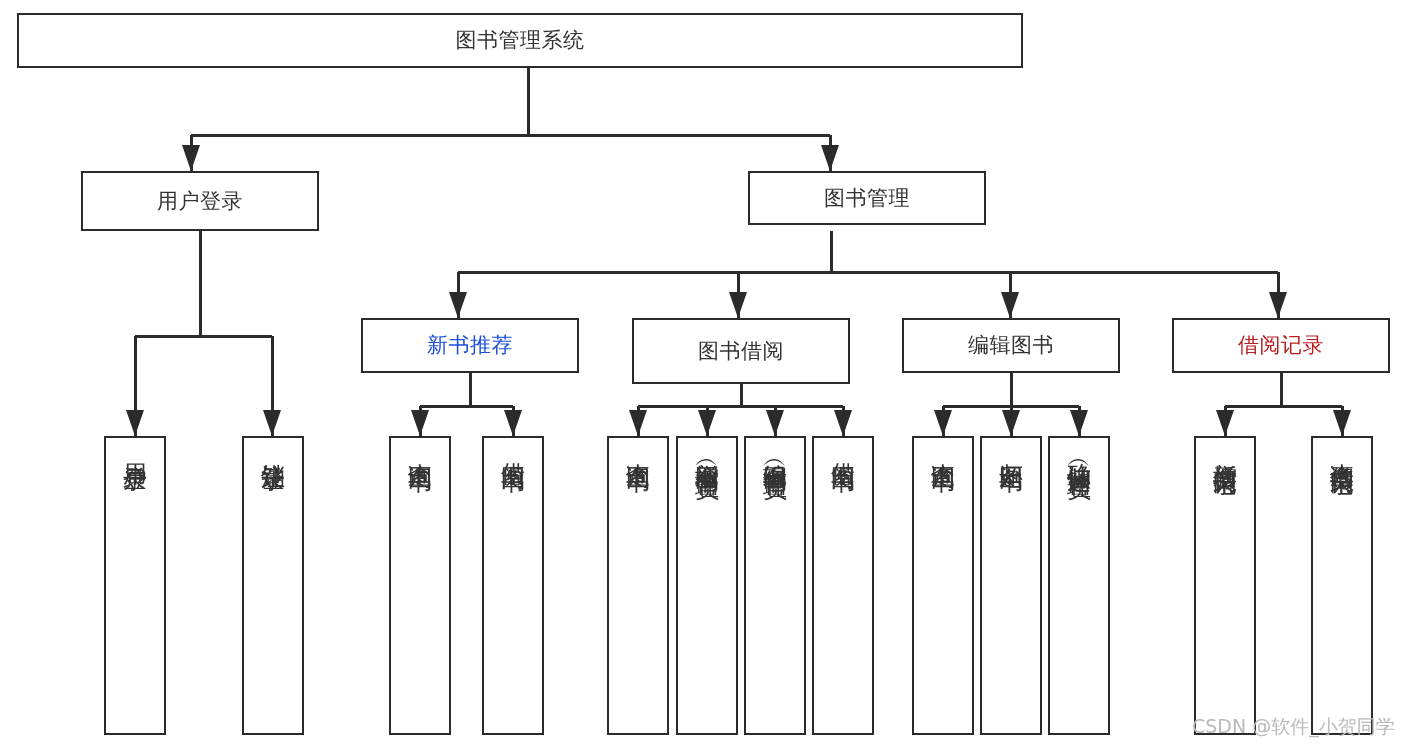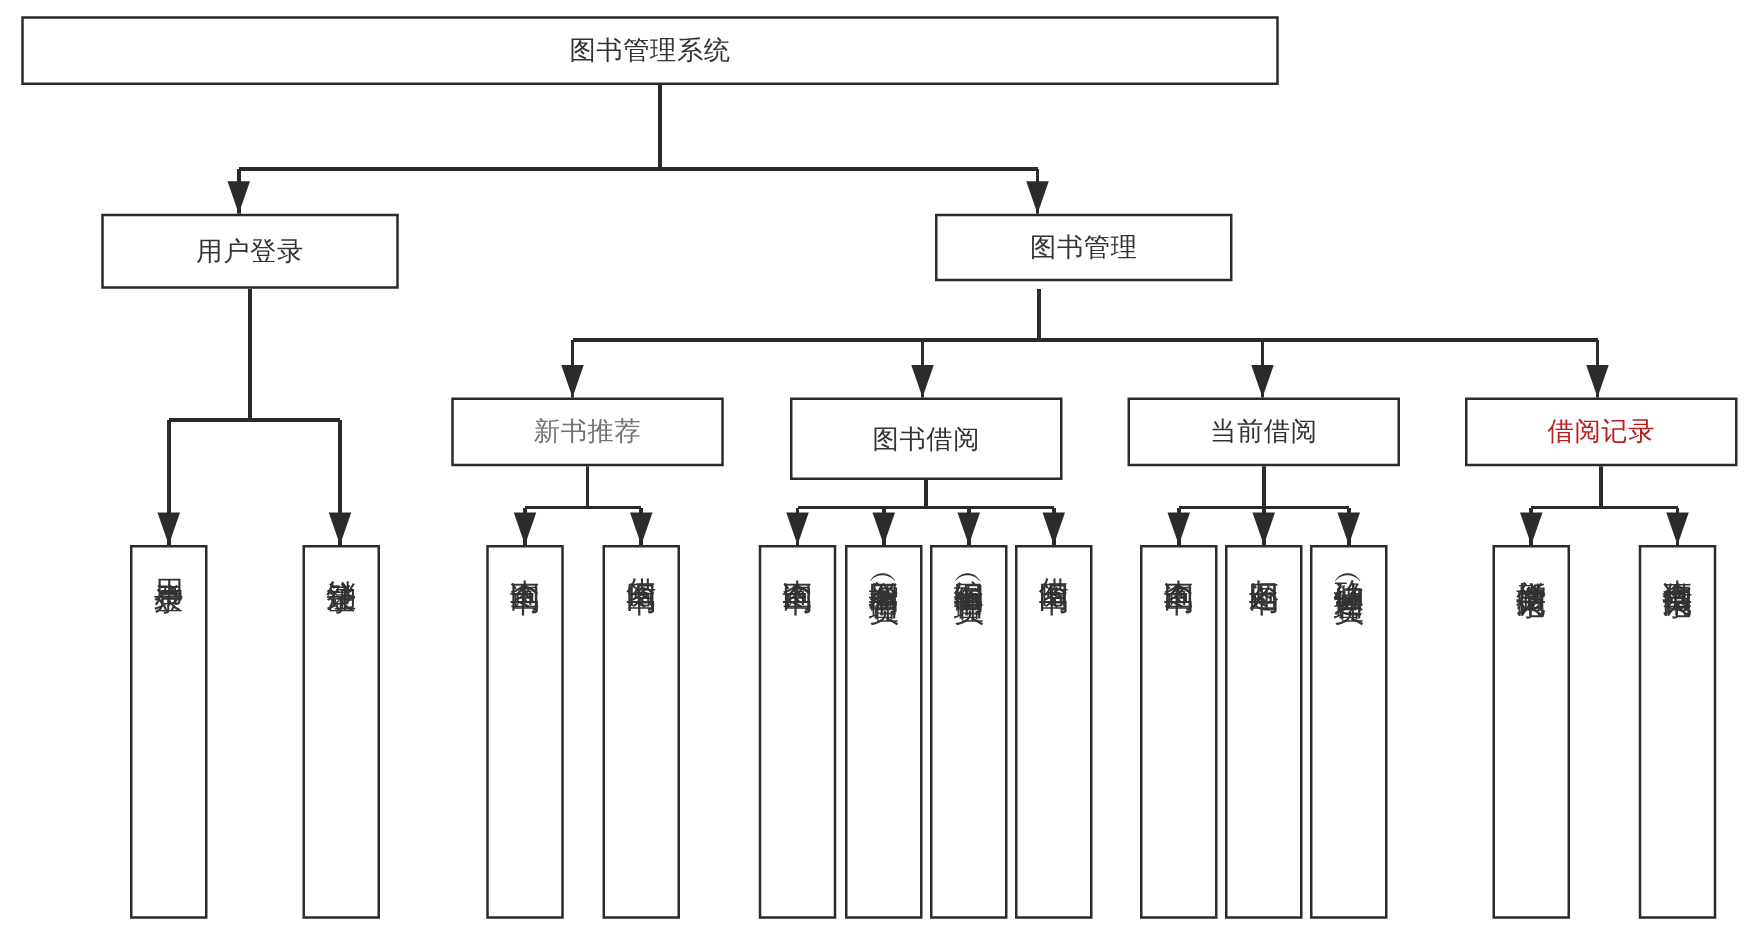--- a/index.html
+++ b/index.html
@@ -126,27 +126,27 @@
       <div class="node horizontal" style="left: 17px; top: 13px; width: 1006px; height: 55px; border-color: rgb(43, 43, 43); background: rgb(255, 255, 255);">
         <span class="node-label" style="color: rgb(51, 51, 51);">图书管理系统</span>
       </div>
       <div class="node horizontal" style="left: 81px; top: 171px; width: 238px; height: 60px; border-color: rgb(43, 43, 43); background: rgb(255, 255, 255);">
         <span class="node-label" style="color: rgb(51, 51, 51);">用户登录</span>
       </div>
       <div class="node horizontal" style="left: 748px; top: 171px; width: 238px; height: 54px; border-color: rgb(43, 43, 43); background: rgb(255, 255, 255);">
         <span class="node-label" style="color: rgb(51, 51, 51);">图书管理</span>
       </div>
       <div class="node horizontal" style="left: 361px; top: 318px; width: 218px; height: 55px; border-color: rgb(43, 43, 43); background: rgb(255, 255, 255);">
-        <span class="node-label" style="color: #737373;">新书推荐</span>
+        <span class="node-label" style="color: #1d4ed8;">新书推荐</span>
       </div>
       <div class="node horizontal" style="left: 632px; top: 318px; width: 218px; height: 66px; border-color: rgb(43, 43, 43); background: rgb(255, 255, 255);">
         <span class="node-label" style="color: rgb(51, 51, 51);">图书借阅</span>
       </div>
       <div class="node horizontal" style="left: 902px; top: 318px; width: 218px; height: 55px; border-color: rgb(43, 43, 43); background: rgb(255, 255, 255);">
-        <span class="node-label" style="color: rgb(51, 51, 51);">当前借阅</span>
+        <span class="node-label" style="color: rgb(51, 51, 51);">编辑图书</span>
       </div>
       <div class="node horizontal" style="left: 1172px; top: 318px; width: 218px; height: 55px; border-color: rgb(43, 43, 43); background: rgb(255, 255, 255);">
         <span class="node-label" style="color: #b91c1c;">借阅记录</span>
       </div>
       <div class="node vertical" style="left: 104px; top: 436px; width: 62px; height: 299px; border-color: rgb(43, 43, 43); background: rgb(255, 255, 255);">
         <span class="node-label" style="color: rgb(51, 51, 51);">用户登录</span>
       </div>
       <div class="node vertical" style="left: 242px; top: 436px; width: 62px; height: 299px; border-color: rgb(43, 43, 43); background: rgb(255, 255, 255);">
         <span class="node-label" style="color: rgb(51, 51, 51);">注销登录</span>
       </div>
@@ -177,13 +177,14 @@
       <div class="node vertical" style="left: 1048px; top: 436px; width: 62px; height: 299px; border-color: rgb(43, 43, 43); background: rgb(255, 255, 255);">
         <span class="node-label" style="color: rgb(51, 51, 51);">确认归还（管理员）</span>
       </div>
       <div class="node vertical" style="left: 1194px; top: 436px; width: 62px; height: 299px; border-color: rgb(43, 43, 43); background: rgb(255, 255, 255);">
         <span class="node-label" style="color: rgb(51, 51, 51);">新增借阅记录</span>
       </div>
       <div class="node vertical" style="left: 1311px; top: 436px; width: 62px; height: 299px; border-color: rgb(43, 43, 43); background: rgb(255, 255, 255);">
         <span class="node-label" style="color: rgb(51, 51, 51);">查询借阅记录</span>
       </div>
     </div>
+  <div class="watermark" style="left: 1192px; top: 714px; color: rgb(185, 185, 185);">CSDN @软件_小贺同学</div>
 </div>
 
 </body></html>

